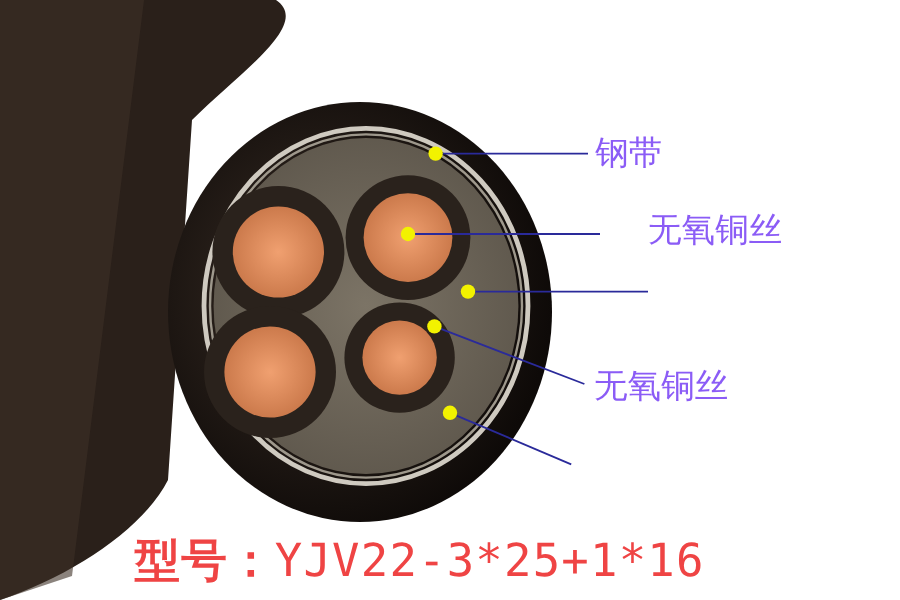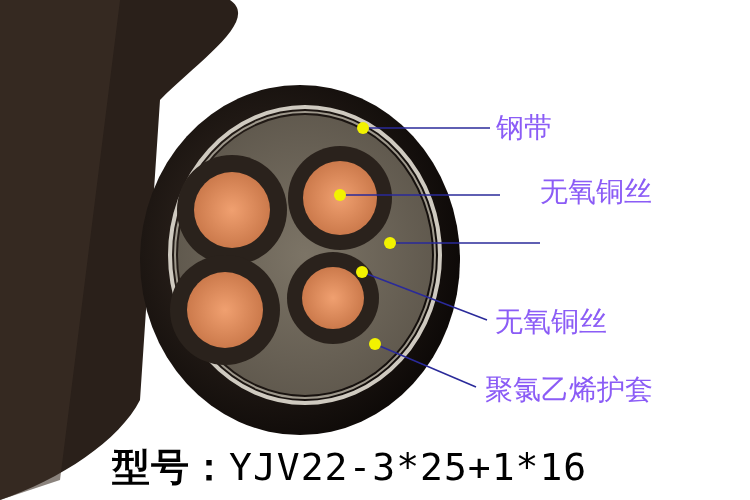--- a/index.html
+++ b/index.html
@@ -1,19 +1,19 @@
 <!DOCTYPE html>
 <html><head>
 <meta charset="utf-8">
 <style>
   html,body{margin:0;padding:0;background:#fff;}
   body{width:750px;height:500px;position:relative;overflow:hidden;font-family:"DejaVu Sans",sans-serif;}
   .stage{position:absolute;left:0;top:0;width:750px;height:500px;}
   .label{position:absolute;color:#8b5cf6;font-size:28px;font-weight:normal;white-space:nowrap;line-height:1;}
-  .model{position:absolute;left:112px;top:442px;font-size:38px;color:#000000;font-family:"DejaVu Sans Mono",monospace;letter-spacing:1px;white-space:nowrap;}
+  .model{position:absolute;left:112px;top:442px;font-size:38px;color:#ef4444;font-family:"DejaVu Sans Mono",monospace;letter-spacing:1px;white-space:nowrap;}
   .model .prefix{font-family:"DejaVu Sans",sans-serif;font-weight:bold;}
 </style>
 </head>
 <body>
 
 <div class="stage">
   <svg width="750" height="500" viewBox="0 0 750 500" style="position:absolute;left:0;top:0;">
     <defs>
       <radialGradient id="jacketG" cx="40%" cy="45%" r="60%">
         <stop offset="0%" stop-color="#3a2e26"></stop>
@@ -69,18 +69,17 @@
       <circle cx="340" cy="195" r="6"></circle>
       <circle cx="390" cy="243" r="6"></circle>
       <circle cx="362" cy="272" r="6"></circle>
       <circle cx="375" cy="344" r="6"></circle>
     </g>
   </svg>
 
   <span class="label" style="left:496px;top:114px;">钢带</span>
   <span class="label" style="left:508px;top:178px;margin-left:32px;">无氧铜丝</span>
   <span class="label" style="left:495px;top:308px;">无氧铜丝</span>
-  <span class="label" style="left:485px;top:376px;">聚氯乙烯护套</span>
 
   <div class="model">
     <span class="prefix">型号：</span><span>YJV22-3*25+1*16</span>
   </div>
 </div>
 
 </body></html>

